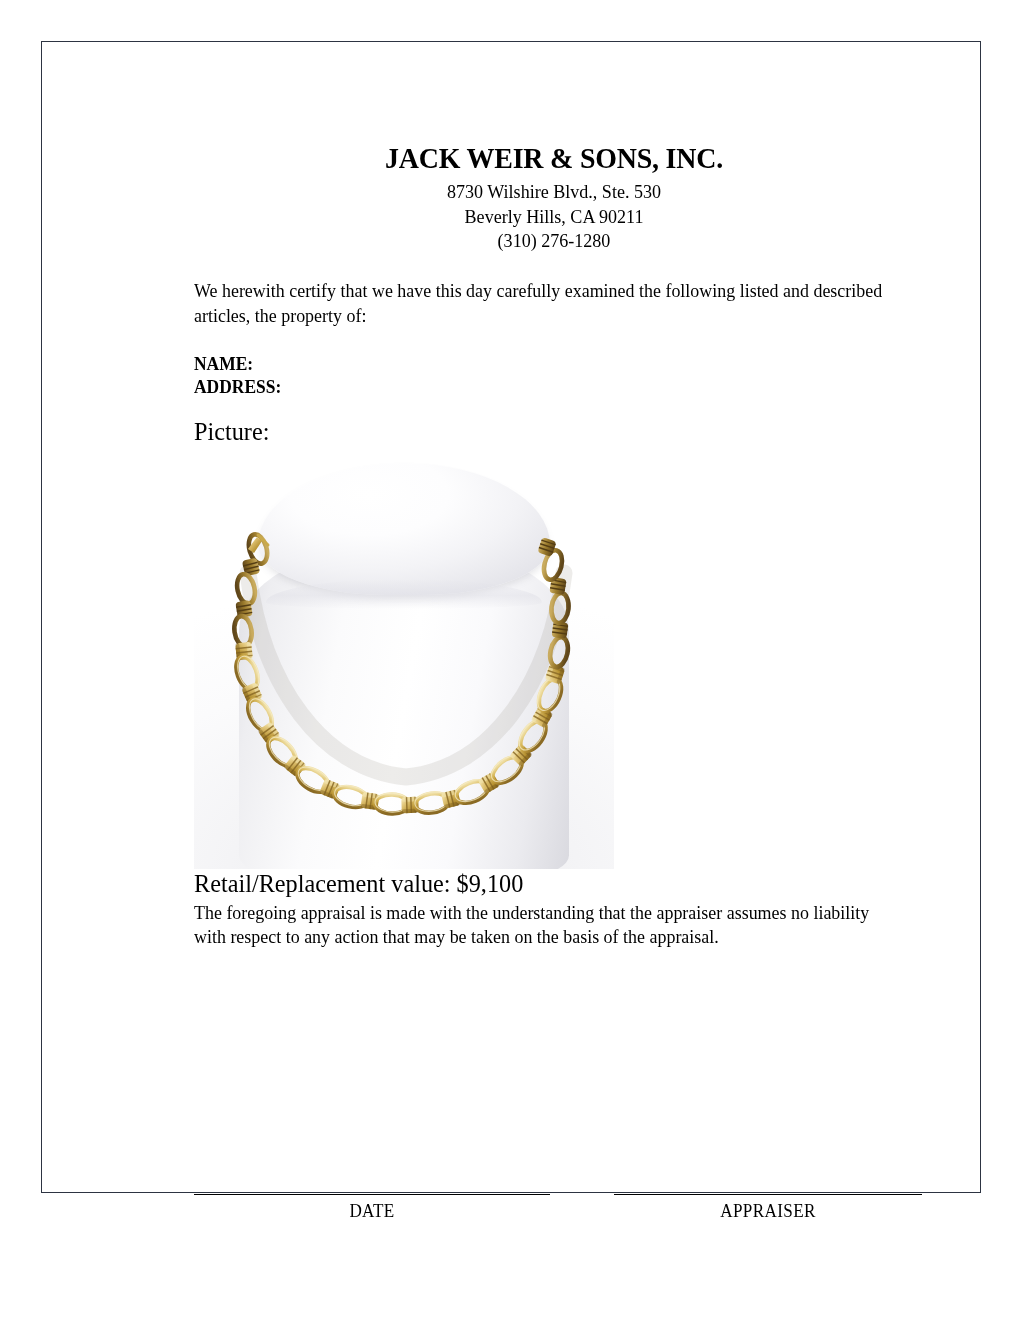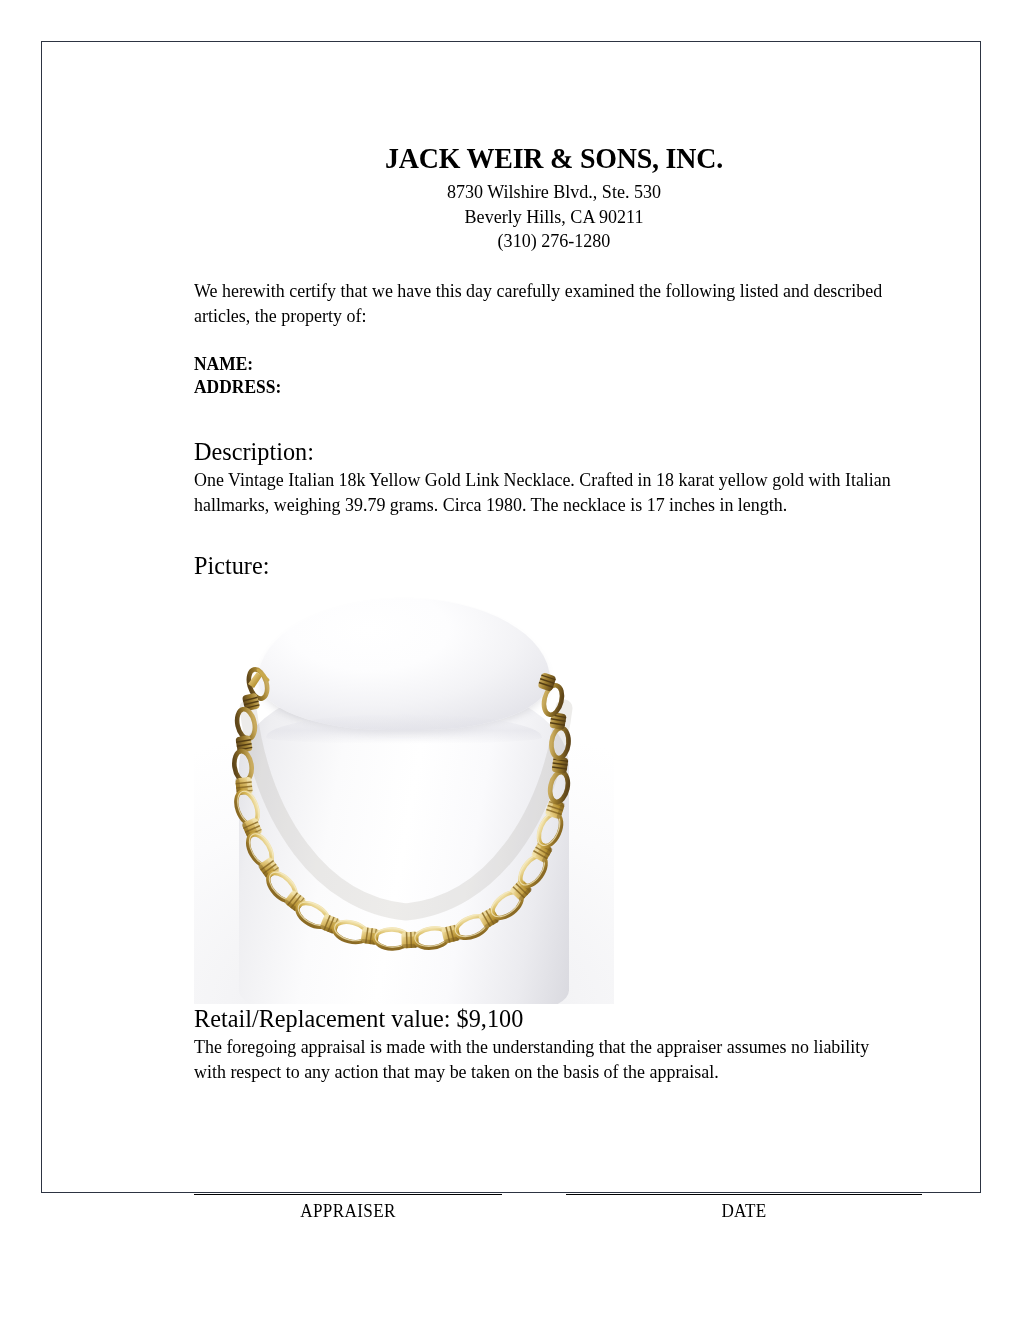--- a/index.html
+++ b/index.html
@@ -66,21 +66,21 @@
   }
   .intro { margin-bottom: 24px; }
 
   .field-row {
     font-size: 18px;
     font-weight: 700;
     line-height: 1.28;
     transform: scaleX(0.97);
     transform-origin: left top;
   }
-  .fields { margin-bottom: 38px; }
+  .fields { margin-bottom: 18px; }
 
   .section-heading {
     font-size: 25px;
     font-weight: 400;
     line-height: 1.18;
     margin: 0 0 2px 0;
     transform: scaleX(0.97);
     transform-origin: left top;
   }
 
@@ -199,24 +199,20 @@
       <div class="addr-line">(310) 276-1280</div>
     </div>
 
     <p class="para intro">We herewith certify that we have this day carefully examined the following listed and described articles, the property of:</p>
 
     <div class="fields">
       <div class="field-row">NAME:</div>
       <div class="field-row">ADDRESS:</div>
     </div>
 
-    <div class="desc-block">
-      <div class="section-heading">Description:</div>
-      <p class="para">One Vintage Italian 18k Yellow Gold Link Necklace. Crafted in 18 karat yellow gold with Italian hallmarks, weighing 39.79 grams. Circa 1980. The necklace is 17 inches in length.</p>
-    </div>
 
     <div class="picture-section">
       <div class="section-heading">Picture:</div>
 
       <div class="photo-wrap">
         <div class="photo-bg"></div>
         <div class="bust-body"></div>
         <div class="bust-top"></div>
         <div class="bust-seam"></div>
 
@@ -378,23 +374,23 @@
     </div>
 
     <div class="value-section">
       <div class="value-heading">Retail/Replacement value: $9,100</div>
       <p class="para">The foregoing appraisal is made with the understanding that the appraiser assumes no liability with respect to any action that may be taken on the basis of the appraisal.</p>
     </div>
 
   </div>
 
   <div class="signature-area">
+    <div class="sig-col right">
+      <div class="sig-rule"></div>
+      <div class="sig-label">DATE</div>
+    </div>
     <div class="sig-col">
       <div class="sig-rule"></div>
       <div class="sig-label">APPRAISER</div>
     </div>
-    <div class="sig-col right">
-      <div class="sig-rule"></div>
-      <div class="sig-label">DATE</div>
-    </div>
   </div>
 
 </div>
 
 </body></html>

